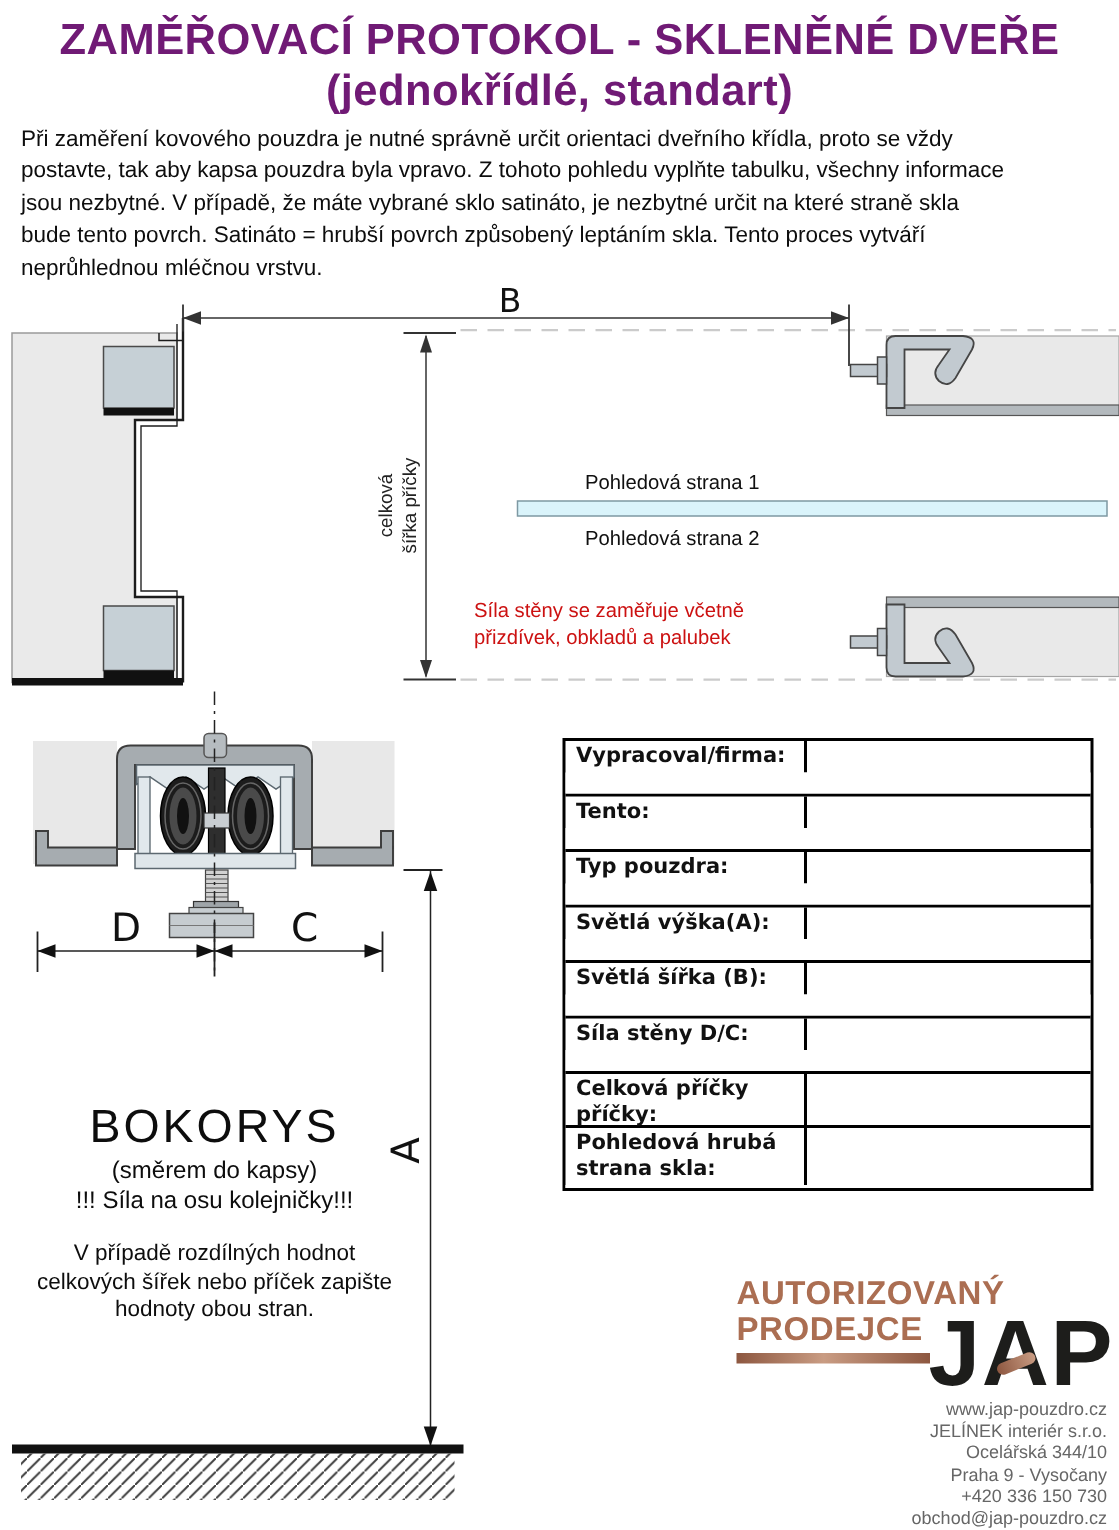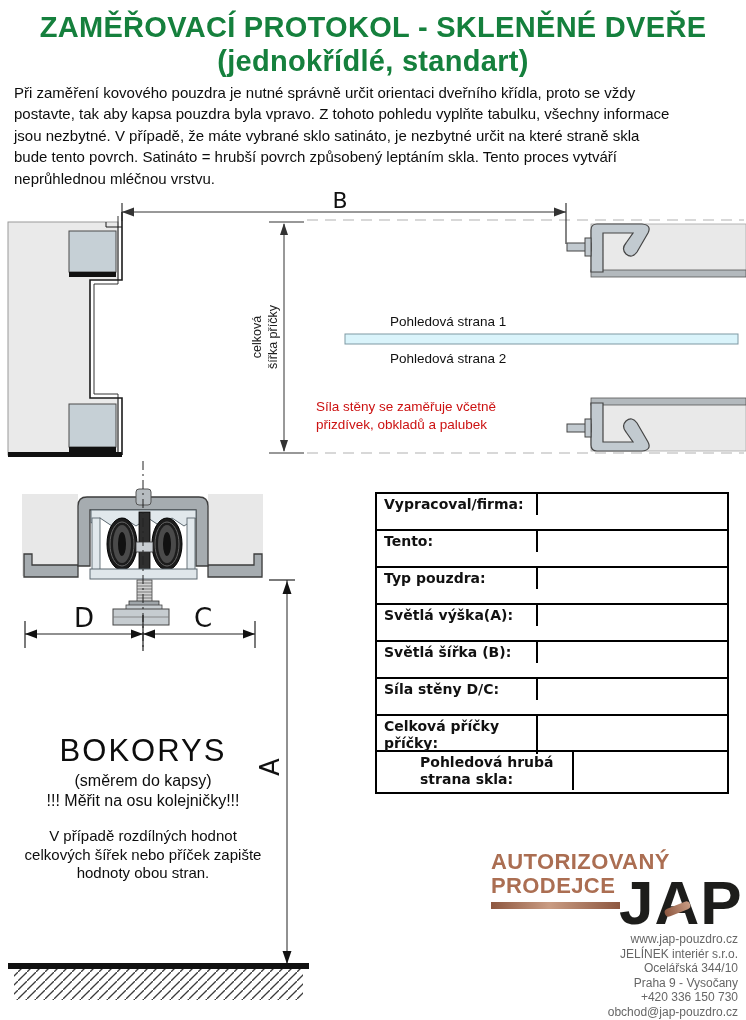--- a/index.html
+++ b/index.html
@@ -3,33 +3,33 @@
 <meta charset="utf-8">
 <style>
   * { margin:0; padding:0; box-sizing:border-box; }
   html,body { background:#fff; }
   .page {
     position:relative; width:746px; height:1020px; background:#fff;
     font-family:"Liberation Sans", sans-serif; color:#111; overflow:hidden;
   }
   
   .title { position:absolute; top:10px; left:0; width:746px; text-align:center;
-           font-weight:bold; font-size:29px; line-height:34px; color:#15803d; letter-spacing:.3px; }
+           font-weight:bold; font-size:29px; line-height:34px; color:#701a75; letter-spacing:.3px; }
   
   .intro { position:absolute; top:82px; left:14px; font-size:15px; line-height:21.4px; color:#0d0d0d; }
   .intro div { white-space:nowrap; }
   
   .svg-abs { position:absolute; }
   svg text { font-family:"Liberation Sans", sans-serif; }
   text.dimletter { font-family:"DejaVu Sans", sans-serif; }
   
   .form-table { position:absolute; left:375px; top:492px; width:354px; border:2px solid #000;
                 font-family:"DejaVu Sans", sans-serif; }
   .ft-row { display:flex; border-bottom:2px solid #000;flex-direction:column; }
-  .ft-row:last-child { border-bottom:none;margin-left:36px; }
+  .ft-row:last-child { border-bottom:none; }
   .ft-label { width:161px; border-right:2px solid #000; font-weight:bold; font-size:14px;
               line-height:17px; padding:2px 4px 2px 7px; display:flex; align-items:center; }
   .ft-value { flex:1; background:#fff; }
   .h37 { height:37px; } .h36 { height:36px; } .h40 { height:40px; }
   
   .bokorys { position:absolute; left:12px; top:733px; width:262px; text-align:center; color:#0d0d0d; }
   .bokorys .bk-title { font-size:31px; letter-spacing:2px; line-height:36px; font-weight:normal; }
   .bokorys .bk-sub1 { font-size:16px; line-height:20px; margin-top:2px; }
   .bokorys .bk-sub2 { font-size:16px; line-height:20px; }
   .bokorys .bk-note { font-size:15px; line-height:18.5px; margin-top:16px; }
@@ -204,21 +204,21 @@
 
     <g>
       <rect x="8" y="963" width="301" height="6" fill="#111"></rect>
       <rect x="14" y="969" width="289" height="31" fill="url(#hatch)"></rect>
     </g>
   </svg>
 
   <div class="bokorys">
     <div class="bk-title">BOKORYS</div>
     <div class="bk-sub1">(směrem do kapsy)</div>
-    <div class="bk-sub2">!!! Měřit na osu kolejničky!!!</div>
+    <div class="bk-sub2">!!! Síla na osu kolejničky!!!</div>
     <div class="bk-note">
       <div>V případě rozdílných hodnot</div>
       <div>celkových šířek nebo příček zapište</div>
       <div>hodnoty obou stran.</div>
     </div>
   </div>
 
   <div class="form-table">
     <div class="ft-row h37">
       <div class="ft-label">Vypracoval/firma:</div>

